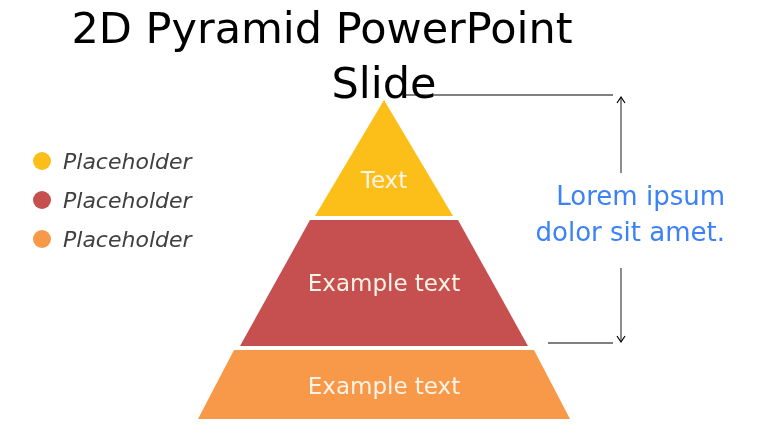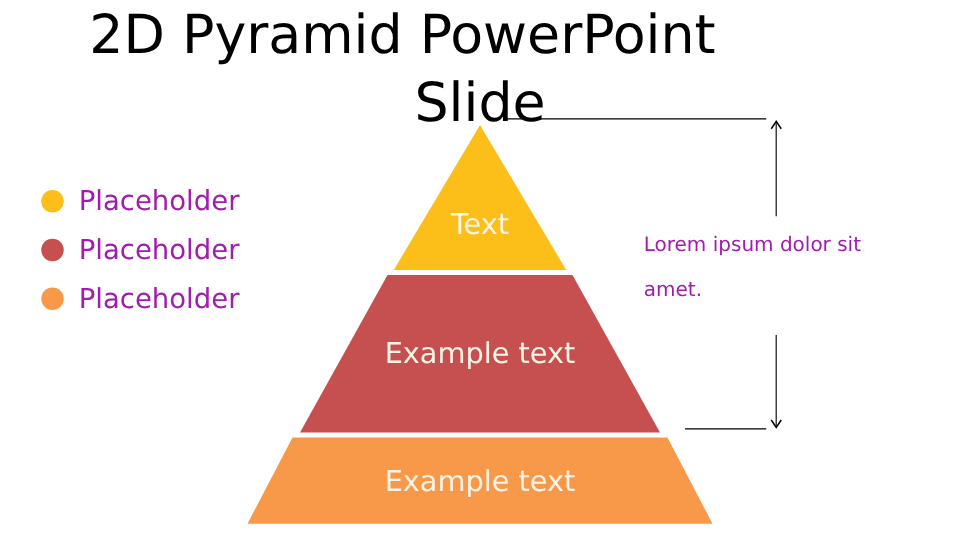--- a/index.html
+++ b/index.html
@@ -4,22 +4,22 @@
 <style>
   html, body { margin: 0; padding: 0; }
   body { width: 768px; height: 433px; background: #ffffff; position: relative; overflow: hidden; font-family: "DejaVu Sans", sans-serif; }
   .title { position: absolute; left: 0; top: 0; width: 768px; text-align: center; font-size: 43px; line-height: 50px; color: #000; font-family: "DejaVu Sans", sans-serif; }
   .title .line1 { position: absolute; left: 0; width: 644px; top: 3px; }
   .title .line2 { position: absolute; left: 0; width: 768px; top: 58px; text-align: center; }
   svg.diagram { position: absolute; left: 0; top: 0; }
   .legend { position: absolute; left: 32px; top: 148px; }
   .legend-item { position: absolute; left: 0; width: 180px; height: 30px; }
   .legend-dot { position: absolute; left: 1px; top: 4px; width: 18px; height: 18px; border-radius: 50%; }
-  .legend-label { position: absolute; left: 31px; top: -1px; width: 150px; font-size: 22px; line-height: 30px; color: #a21caf; word-break: break-all; }
-  .side-text { position: absolute; left: 515px; top: 178px; width: 210px; text-align: left; font-size: 16px; line-height: 36px; color: #a21caf; }
+  .legend-label { position: absolute; left: 31px; top: -1px; width: 150px; font-size: 22px; line-height: 30px; color: #404040; word-break: break-all; font-style: italic; }
+  .side-text { position: absolute; left: 515px; top: 178px; width: 210px; text-align: right; font-size: 26px; line-height: 36px; color: #3b82f6; }
   .layer-label { position: absolute; left: 0; width: 768px; text-align: center; color: #fdf3e6; font-size: 23px; }
 </style>
 </head>
 <body>
 
 <div class="title">
   <div class="line1">2D Pyramid PowerPoint</div>
   <div class="line2">Slide</div>
 </div>
 

